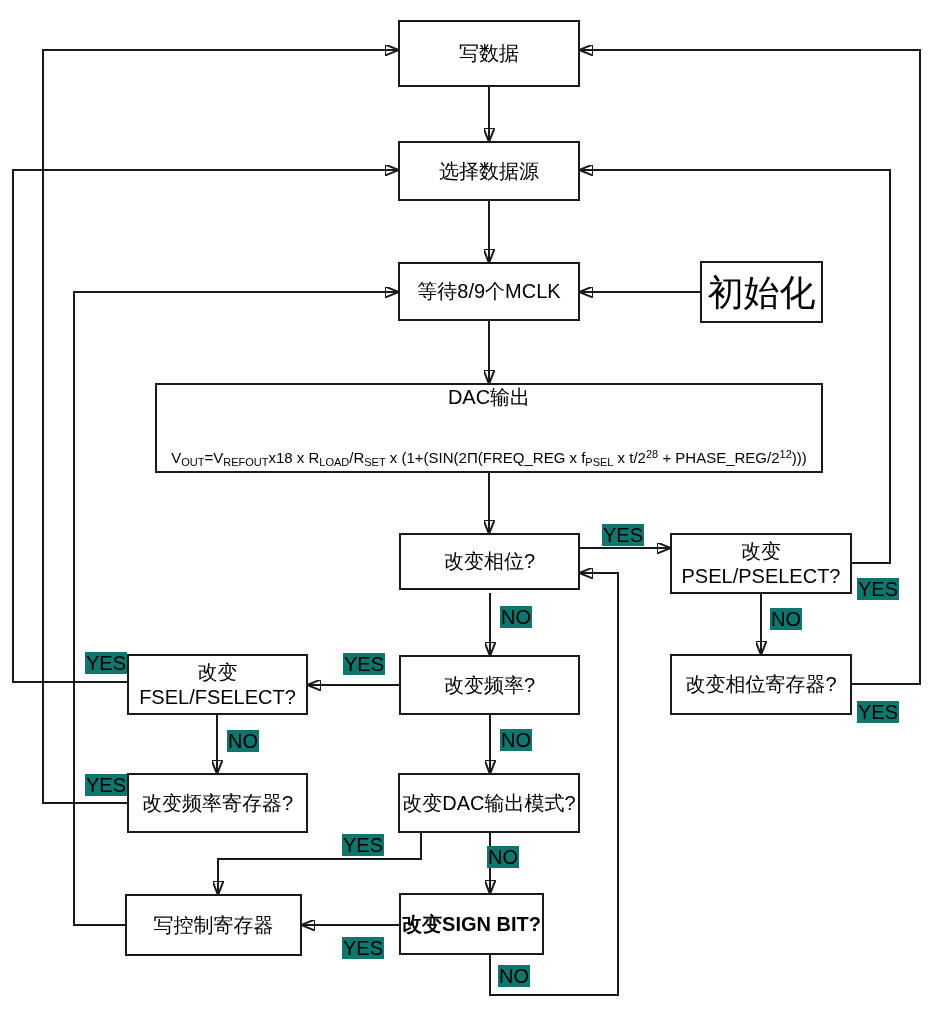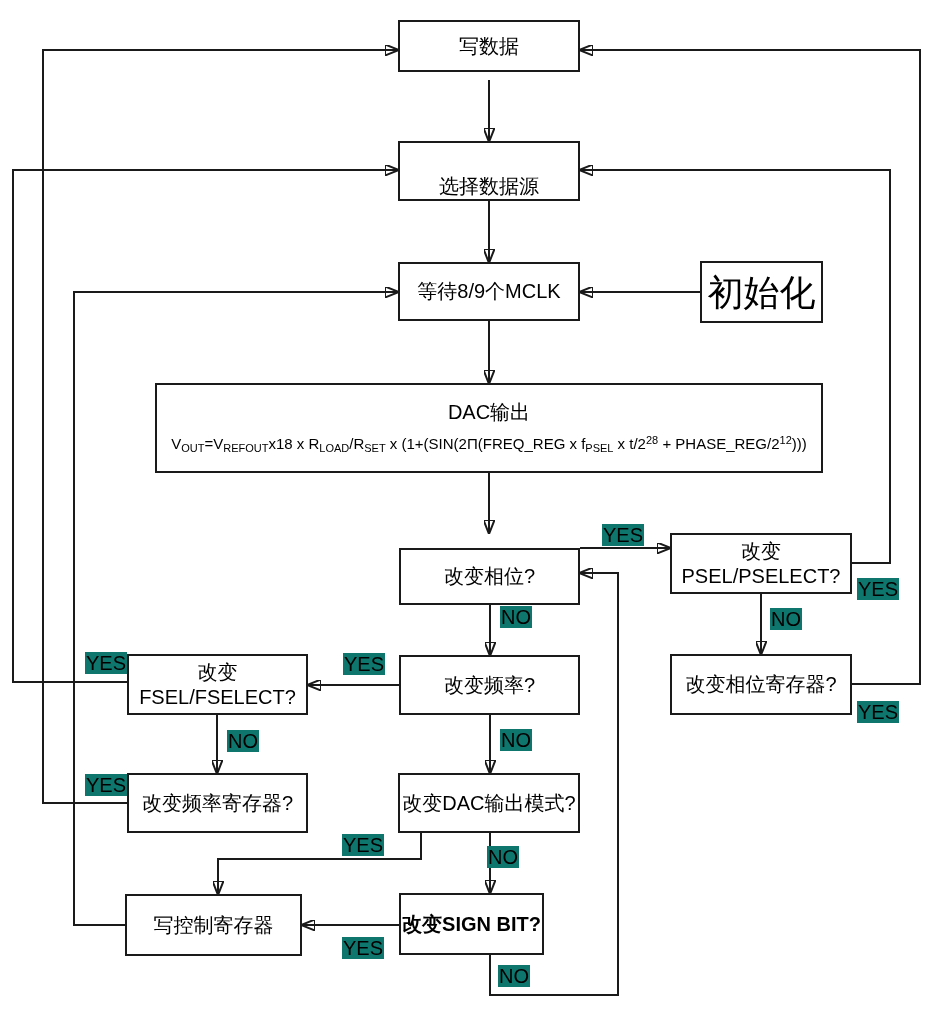--- a/index.html
+++ b/index.html
@@ -66,42 +66,42 @@
     <path d="M217 715 V773" marker-end="url(#arr)"></path>
     <path d="M127 682 H13 V170 H398" marker-end="url(#arr)"></path>
     <path d="M127 803 H43 V50 H398" marker-end="url(#arr)"></path>
     <path d="M421 833 V859 H218 V894" marker-end="url(#arr)"></path>
     <path d="M490 833 V893" marker-end="url(#arr)"></path>
     <path d="M399 925 H302" marker-end="url(#arr)"></path>
     <path d="M490 955 V995 H618 V573 H580" marker-end="url(#arr)"></path>
     <path d="M125 925 H74 V292 H398" marker-end="url(#arr)"></path>
   </svg>
 
-  <div class="node" style="left:398px;top:20px;width:182px;height:52px;">
+  <div class="node" style="left:398px;top:20px;width:182px;height:67px;">
     <span>写数据</span>
   </div>
 
-  <div class="node" style="left:398px;top:141px;width:182px;height:60px;justify-content:flex-end;">
+  <div class="node" style="left:398px;top:141px;width:182px;height:60px;">
     <span>选择数据源</span>
   </div>
 
   <div class="node" style="left:398px;top:262px;width:182px;height:59px;">
     <span>等待8/9个MCLK</span>
   </div>
 
   <div class="node big" style="left:700px;top:261px;width:123px;height:62px;">
     <span>初始化</span>
   </div>
 
-  <div class="node" style="left:155px;top:383px;width:668px;height:90px;">
+  <div class="node" style="left:155px;top:383px;width:668px;height:90px;justify-content:space-between;">
     <div class="dac-title">DAC输出</div>
     <div class="dac-formula">V<sub>OUT</sub>=V<sub>REFOUT</sub>x18 x R<sub>LOAD</sub>/R<sub>SET</sub> x (1+(SIN(2Π(FREQ_REG x f<sub>PSEL</sub> x t/2<sup>28</sup> + PHASE_REG/2<sup>12</sup>)))</div>
   </div>
 
-  <div class="node" style="left:399px;top:533px;width:181px;height:57px;margin-top:15px;">
+  <div class="node" style="left:399px;top:533px;width:181px;height:57px;">
     <span>改变相位?</span>
   </div>
 
   <div class="node" style="left:670px;top:533px;width:182px;height:61px;">
     <span>改变
 PSEL/PSELECT?</span>
   </div>
 
   <div class="node" style="left:670px;top:654px;width:182px;height:61px;">
     <span>改变相位寄存器?</span>

